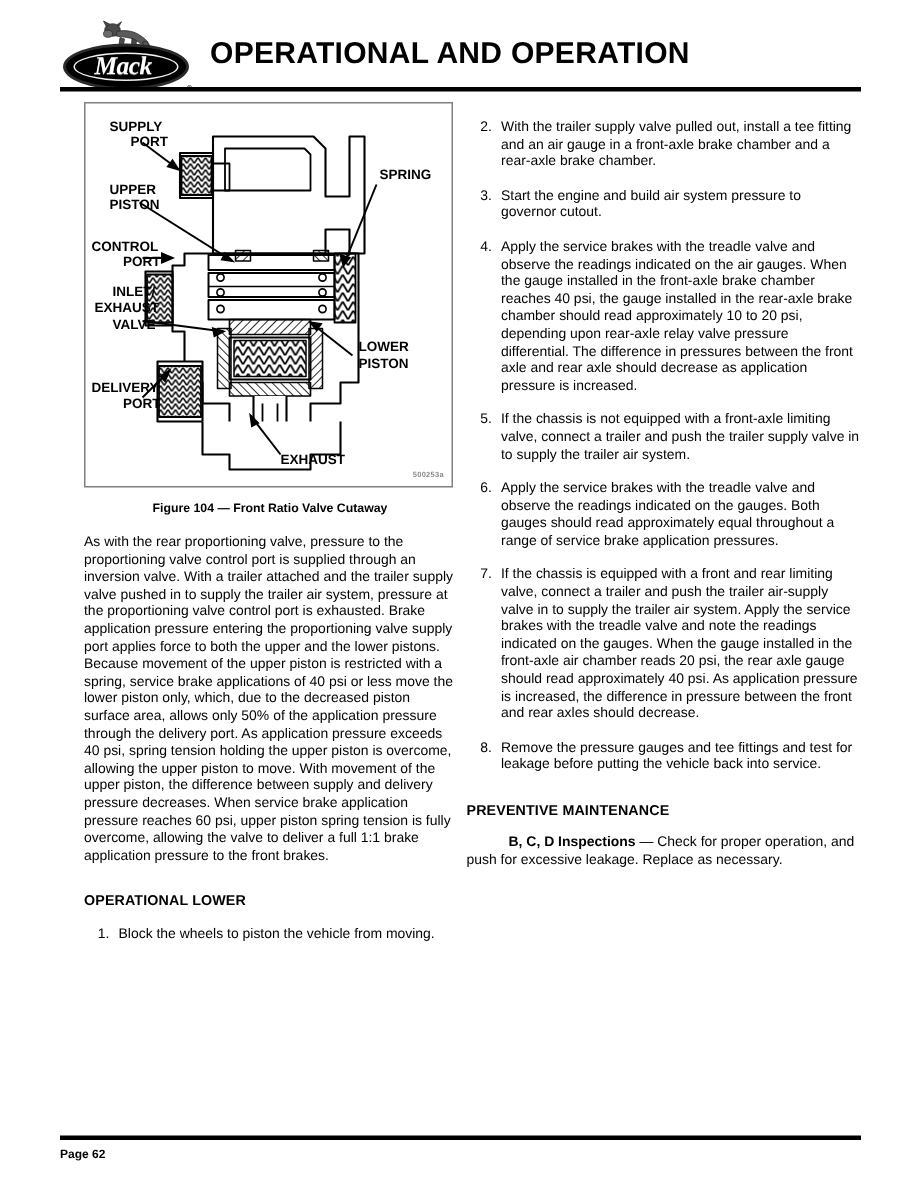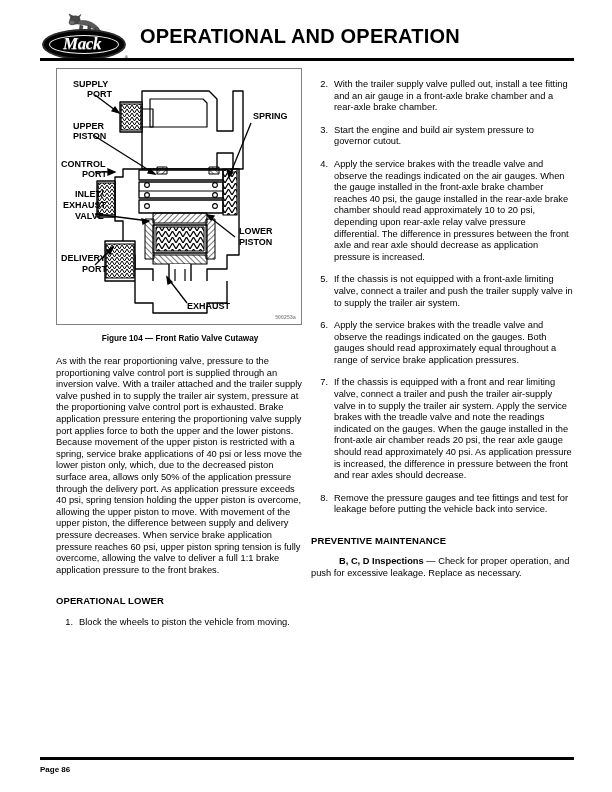--- a/index.html
+++ b/index.html
@@ -371,13 +371,13 @@
       <span class="num">8.</span><span>Remove the pressure gauges and tee fittings and test for leakage before putting the vehicle back into service.</span>
     </li>
   </ol>
 
   <div class="section-head">PREVENTIVE MAINTENANCE</div>
 
   <div class="pm-para"><b>B, C, D Inspections</b><span> — Check for proper operation, and push for excessive leakage. Replace as necessary.</span></div>
 </div>
 
 <div id="footer-rule"></div>
-<div id="footer-page">Page 86</div>
+<div id="footer-page">Page 62</div>
 
 </body></html>

